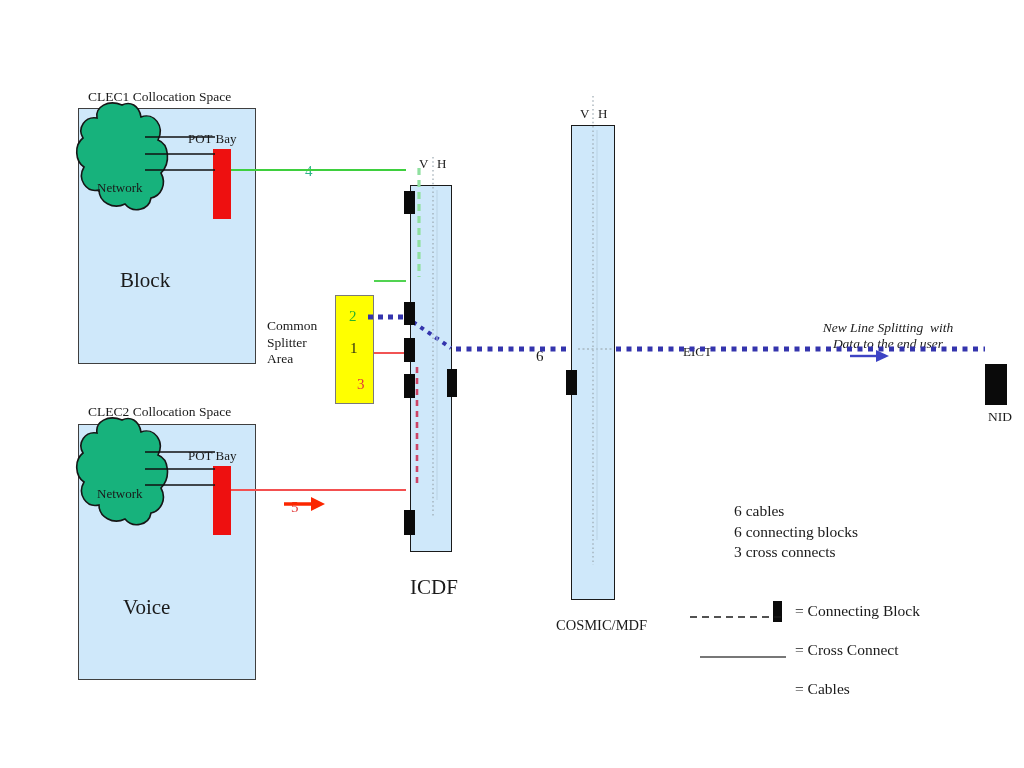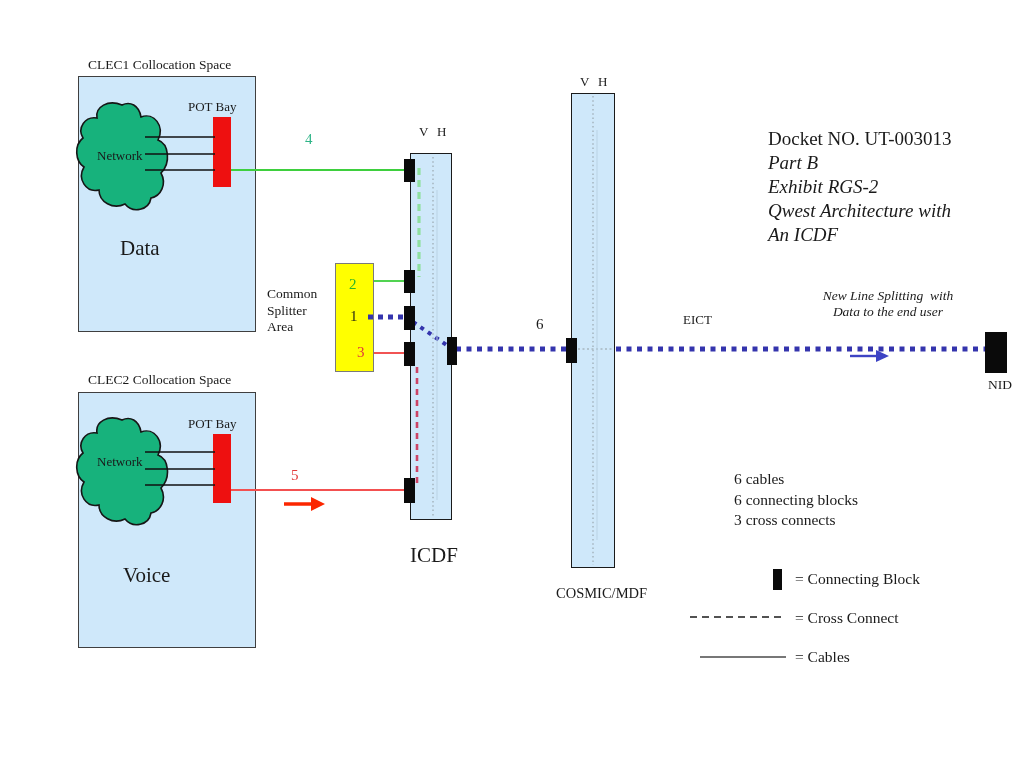--- a/index.html
+++ b/index.html
@@ -5,21 +5,21 @@
   * { margin: 0; padding: 0; box-sizing: border-box; }
   html,body { background: #ffffff; }
   #canvas {
     position: relative;
     width: 1024px; height: 768px;
     background: #ffffff;
     font-family: "Liberation Serif", serif;
     color: #1a1a1a;
     overflow: hidden;
   }
-  .abs { position: absolute; }
+  .abs { position: absolute; margin-top: 32px; }
   .bluebox {
     background: #cfe8fa;
     border: 1px solid #3f3f3f;
   }
   .frame {
     background: #cfe8fa;
     border: 1px solid #1a1a1a;
   }
   .redbar { background: #ee1010; }
   .block { background: #0a0a0a; }
@@ -47,21 +47,21 @@
 </head>
 <body>
 
 <div id="canvas">
 
   <div class="abs lbl title13" style="left:88px; top:57px;">CLEC1 Collocation Space</div>
   <div class="abs bluebox z1" style="left:78px; top:76px; width:178px; height:256px;"></div>
   <div class="abs lbl small13 z6" style="left:97px; top:148px;">Network</div>
   <div class="abs lbl small13 z6" style="left:188px; top:99px;">POT Bay</div>
   <div class="abs redbar z3" style="left:213px; top:117px; width:18px; height:70px;"></div>
-  <div class="abs lbl big21 z6" style="left:120px; top:236px;">Data</div>
+  <div class="abs lbl big21 z6" style="left:120px; top:236px;">Block</div>
 
   <div class="abs lbl title13" style="left:88px; top:372px;text-align:center;">CLEC2 Collocation Space</div>
   <div class="abs bluebox z1" style="left:78px; top:392px; width:178px; height:256px;"></div>
   <div class="abs lbl small13 z6" style="left:97px; top:454px;">Network</div>
   <div class="abs lbl small13 z6" style="left:188px; top:416px;">POT Bay</div>
   <div class="abs redbar z3" style="left:213px; top:434px; width:18px; height:69px;"></div>
   <div class="abs lbl big21 z6" style="left:123px; top:563px;">Voice</div>
 
   <div class="abs lbl title13" style="left:267px; top:286px; width:60px; line-height:16.5px;">Common Splitter Area</div>
   <div class="abs z1" style="left:335px; top:263px; width:39px; height:109px; background:#ffff00; border:1px solid #7a7a7a;"></div>
@@ -84,27 +84,20 @@
   <div class="abs lbl small13" style="left:598px; top:74px;">H</div>
   <div class="abs frame z1" style="left:571px; top:93px; width:44px; height:475px;"></div>
   <div class="abs block z6" style="left:566px; top:338px; width:11px; height:25px;"></div>
   <div class="abs lbl" style="left:556px; top:585px; font-size:14.5px;">COSMIC/MDF</div>
 
   <div class="abs lbl num15 teal" style="left:305px; top:131px;">4</div>
   <div class="abs lbl num15 red" style="left:291px; top:467px;">5</div>
   <div class="abs lbl num15" style="left:536px; top:316px;">6</div>
   <div class="abs lbl small13" style="left:683px; top:312px;">EICT</div>
 
-  <div class="abs docket" style="left:768px; top:127px;">
-    <div>Docket NO. UT-003013</div>
-    <div class="it">Part B</div>
-    <div class="it">Exhibit RGS-2</div>
-    <div class="it">Qwest Architecture with</div>
-    <div class="it">An ICDF</div>
-  </div>
 
   <div class="abs note" style="left:788px; top:288px; width:200px;font-style:italic;">
     <div class="lbl">New Line Splitting  with</div>
     <div class="lbl">Data to the end user</div>
   </div>
 
   <div class="abs block z3" style="left:985px; top:332px; width:22px; height:41px;"></div>
   <div class="abs lbl title13" style="left:988px; top:377px;">NID</div>
 
   <div class="abs sum" style="left:734px; top:469px;">

